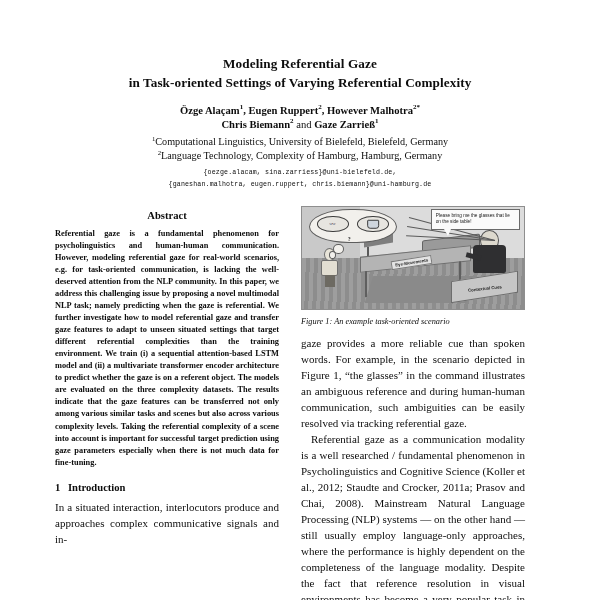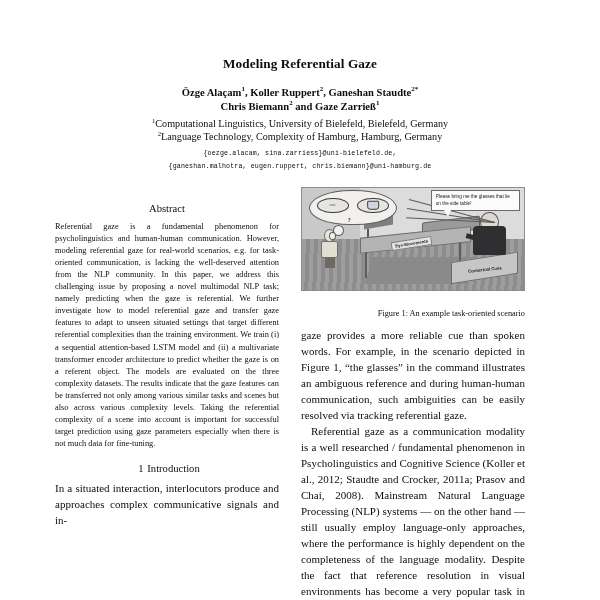--- a/index.html
+++ b/index.html
@@ -32,21 +32,21 @@
   }
   .paper-title .tline { display: block; }
 
   .authors {
     font-size: 10.6px;
     font-weight: bold;
     line-height: 1.32;
     margin: 0 0 3px 0;
   }
   .authors .aline { display: block; }
-  .authors .plain { font-weight: bold; }
+  .authors .plain { font-weight: normal; }
   sup { font-size: .66em; vertical-align: super; line-height: 0; font-weight: bold; }
 
   .affils {
     font-size: 10.2px;
     line-height: 1.34;
     margin: 1px 0 4px 0;
   }
   .affils .affil { display: block; }
   .affils sup { font-weight: normal; }
 
@@ -62,35 +62,35 @@
   
   .columns {
     display: flex;
     gap: 22px;
     margin-top: 14px;
   }
   .col { width: 224px; }
 
   .section-head {
     font-size: 10.6px;
-    font-weight: normal;
-    margin: 16px 0 7px 0;
+    font-weight: bold;
+    margin: 4px 0 7px 0;
   }
   .section-head.centered { text-align: center; }
-  .section-head.numbered { margin-top: 13px; margin-bottom: 6px; text-align: center; }
+  .section-head.numbered { margin-top: 13px; margin-bottom: 6px; }
   .section-head .num { display: inline-block; width: 13px; }
 
   .abstract-body {
     font-size: 8.35px;
     line-height: 1.445;
     text-align: justify;
     text-justify: inter-word;
     hyphens: manual;
   }
-  .abstract-body p { margin: 0; }
+  .abstract-body p { margin: 0; font-weight: bold; }
 
   .body-text {
     font-size: 11px;
     line-height: 1.455;
     text-align: justify;
     text-justify: inter-word;
   }
   .body-text p { margin: 0; }
   .body-text p + p { text-indent: 10px; }
 
@@ -99,22 +99,23 @@
   .fig-img {
     position: relative;
     width: 100%;
     height: 104px;
     border: 1px solid #8e8e8e;
     background: linear-gradient(170deg,#d7d7d7 0%,#cfcfcf 42%,#bdbdbd 43%,#b2b2b2 100%);
     overflow: hidden;
   }
   .fig-caption {
     font-size: 8.3px;
-    text-align: right;
-    margin-top: 18px;
+    text-align: left;
+    margin-top: 7px;
+    font-style: italic;
   }
 
   
   .wall-l { position:absolute; left:0; top:0; width:26%; height:58%;
             background:#c9c9c9; }
   .wall-r { position:absolute; left:26%; top:0; width:74%; height:52%;
             background:#dcdcdc; }
   .floor  { position:absolute; left:0; bottom:0; width:100%; height:50%;
             background:repeating-linear-gradient(92deg,#9e9e9e 0 4px,#8d8d8d 4px 8px); }
   .rug    { position:absolute; left:30%; bottom:6%; width:46%; height:26%;
@@ -249,25 +250,26 @@
 </style>
 </head>
 <body>
 
 <div class="page">
 
   <div class="title-block">
 
     <h1 class="paper-title">
       <span class="tline">Modeling Referential Gaze</span>
+      <span class="tline">in Task-oriented Settings of Varying Referential Complexity</span>
     </h1>
 
     <div class="authors">
       <span class="aline">
-        <span>Özge Alaçam</span><sup>1</sup><span>, Koller Ruppert</span><sup>2</sup><span>, Ganeshan Staudte</span><sup>2*</sup>
+        <span>Özge Alaçam</span><sup>1</sup><span>, Eugen Ruppert</span><sup>2</sup><span>, However Malhotra</span><sup>2*</sup>
       </span>
       <span class="aline">
         <span>Chris Biemann</span><sup>2</sup><span class="plain"> and </span><span>Gaze Zarrieß</span><sup>1</sup>
       </span>
     </div>
 
     <div class="affils">
       <span class="affil"><sup>1</sup><span>Computational Linguistics, University of Bielefeld, Bielefeld, Germany</span></span>
       <span class="affil"><sup>2</sup><span>Language Technology, Complexity of Hamburg, Hamburg, Germany</span></span>
     </div>

